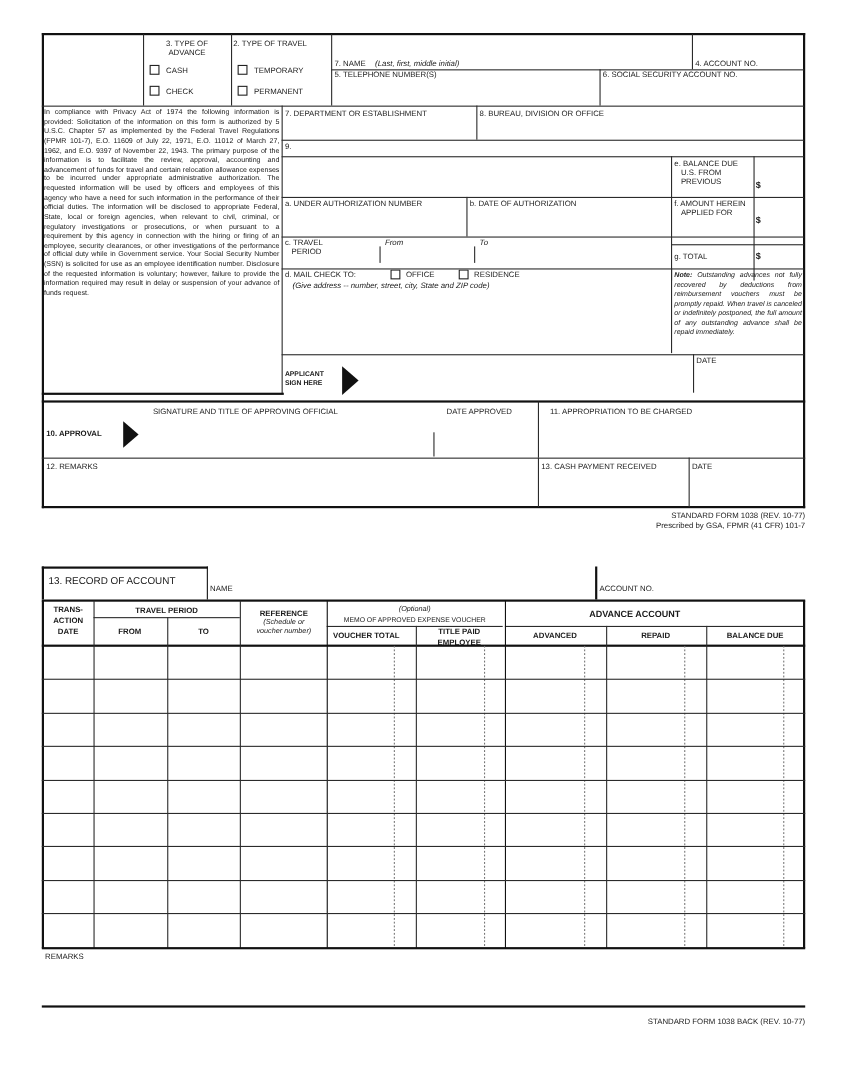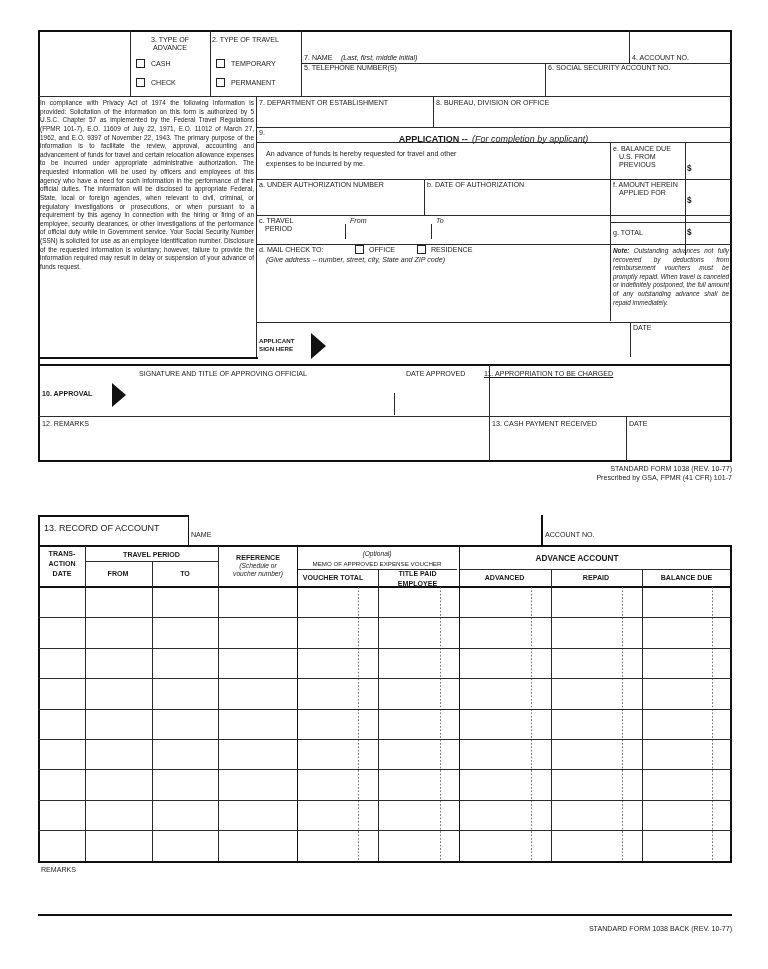--- a/index.html
+++ b/index.html
@@ -116,30 +116,22 @@
     <div class="hline2 abs" style="left:38px;top:357px;width:220px;"></div>
 
     <div class="lbl t7" style="left:259px;top:99px;">7. DEPARTMENT OR ESTABLISHMENT</div>
     <div class="abs" style="left:259px;top:108px;width:172px;height:18px;"></div>
     <div class="vline abs" style="left:433px;top:96px;height:31px;"></div>
     <div class="lbl t7" style="left:436px;top:99px;">8. BUREAU, DIVISION OR OFFICE</div>
     <div class="abs" style="left:436px;top:108px;width:292px;height:18px;"></div>
     <div class="hline abs" style="left:256px;top:126.5px;width:475px;"></div>
 
     <div class="lbl t7" style="left:259px;top:129px;">9.</div>
-    <div class="abs ctr" style="left:256px;top:128px;width:475px;">
-      <span class="t9 b">APPLICATION --</span>
-      <span class="t9 i">(For completion by applicant)</span>
-    </div>
     <div class="hline abs" style="left:256px;top:141.5px;width:475px;"></div>
 
-    <div class="abs t7" style="left:266px;top:150px;width:340px;">
-      <div>An advance of funds is hereby requested for travel and other</div>
-      <div style="margin-top:2px;">expenses to be incurred by me.</div>
-    </div>
 
     <div class="vline abs" style="left:610px;top:142px;height:113px;"></div>
     <div class="vline abs" style="left:685px;top:142px;height:113px;"></div>
 
     <div class="abs t7" style="left:613px;top:145px;width:72px;">
       <div>e. BALANCE DUE</div>
       <div style="padding-left:6px;">U.S. FROM</div>
       <div style="padding-left:6px;">PREVIOUS</div>
     </div>
     <div class="lbl t8 b" style="left:687px;top:164px;">$</div>
@@ -206,21 +198,21 @@
     <div class="hline2 abs" style="left:38px;top:364px;width:694px;"></div>
     <div class="lbl t7 b" style="left:42px;top:390px;">10. APPROVAL</div>
     <div class="arrow" style="left:112px;top:383px;border-width:12px 0 12px 14px;"></div>
     <div class="lbl t7" style="left:139px;top:370px;">SIGNATURE AND TITLE OF APPROVING OFFICIAL</div>
     <div class="abs" style="left:130px;top:380px;width:250px;height:32px;"></div>
     <div class="lbl t7" style="left:406px;top:370px;">DATE APPROVED</div>
     <div class="vline abs" style="left:394px;top:393px;height:22px;"></div>
     <div class="abs" style="left:398px;top:394px;width:86px;height:20px;"></div>
 
     <div class="vline abs" style="left:489px;top:365px;height:51px;"></div>
-    <div class="lbl t7" style="left:484px;top:370px;text-decoration:underline;">11. APPROPRIATION TO BE CHARGED</div>
+    <div class="lbl t7" style="left:500px;top:370px;">11. APPROPRIATION TO BE CHARGED</div>
     <div class="abs" style="left:492px;top:380px;width:236px;height:33px;"></div>
     <div class="hline abs" style="left:38px;top:415.5px;width:694px;"></div>
 
     <div class="lbl t7" style="left:42px;top:420px;">12. REMARKS</div>
     <div class="abs" style="left:42px;top:430px;width:440px;height:28px;"></div>
 
     <div class="vline abs" style="left:489px;top:416px;height:45px;"></div>
     <div class="lbl t7" style="left:492px;top:420px;">13. CASH PAYMENT RECEIVED</div>
     <div class="abs" style="left:492px;top:430px;width:132px;height:28px;"></div>
     <div class="vline abs" style="left:626px;top:416px;height:45px;"></div>

